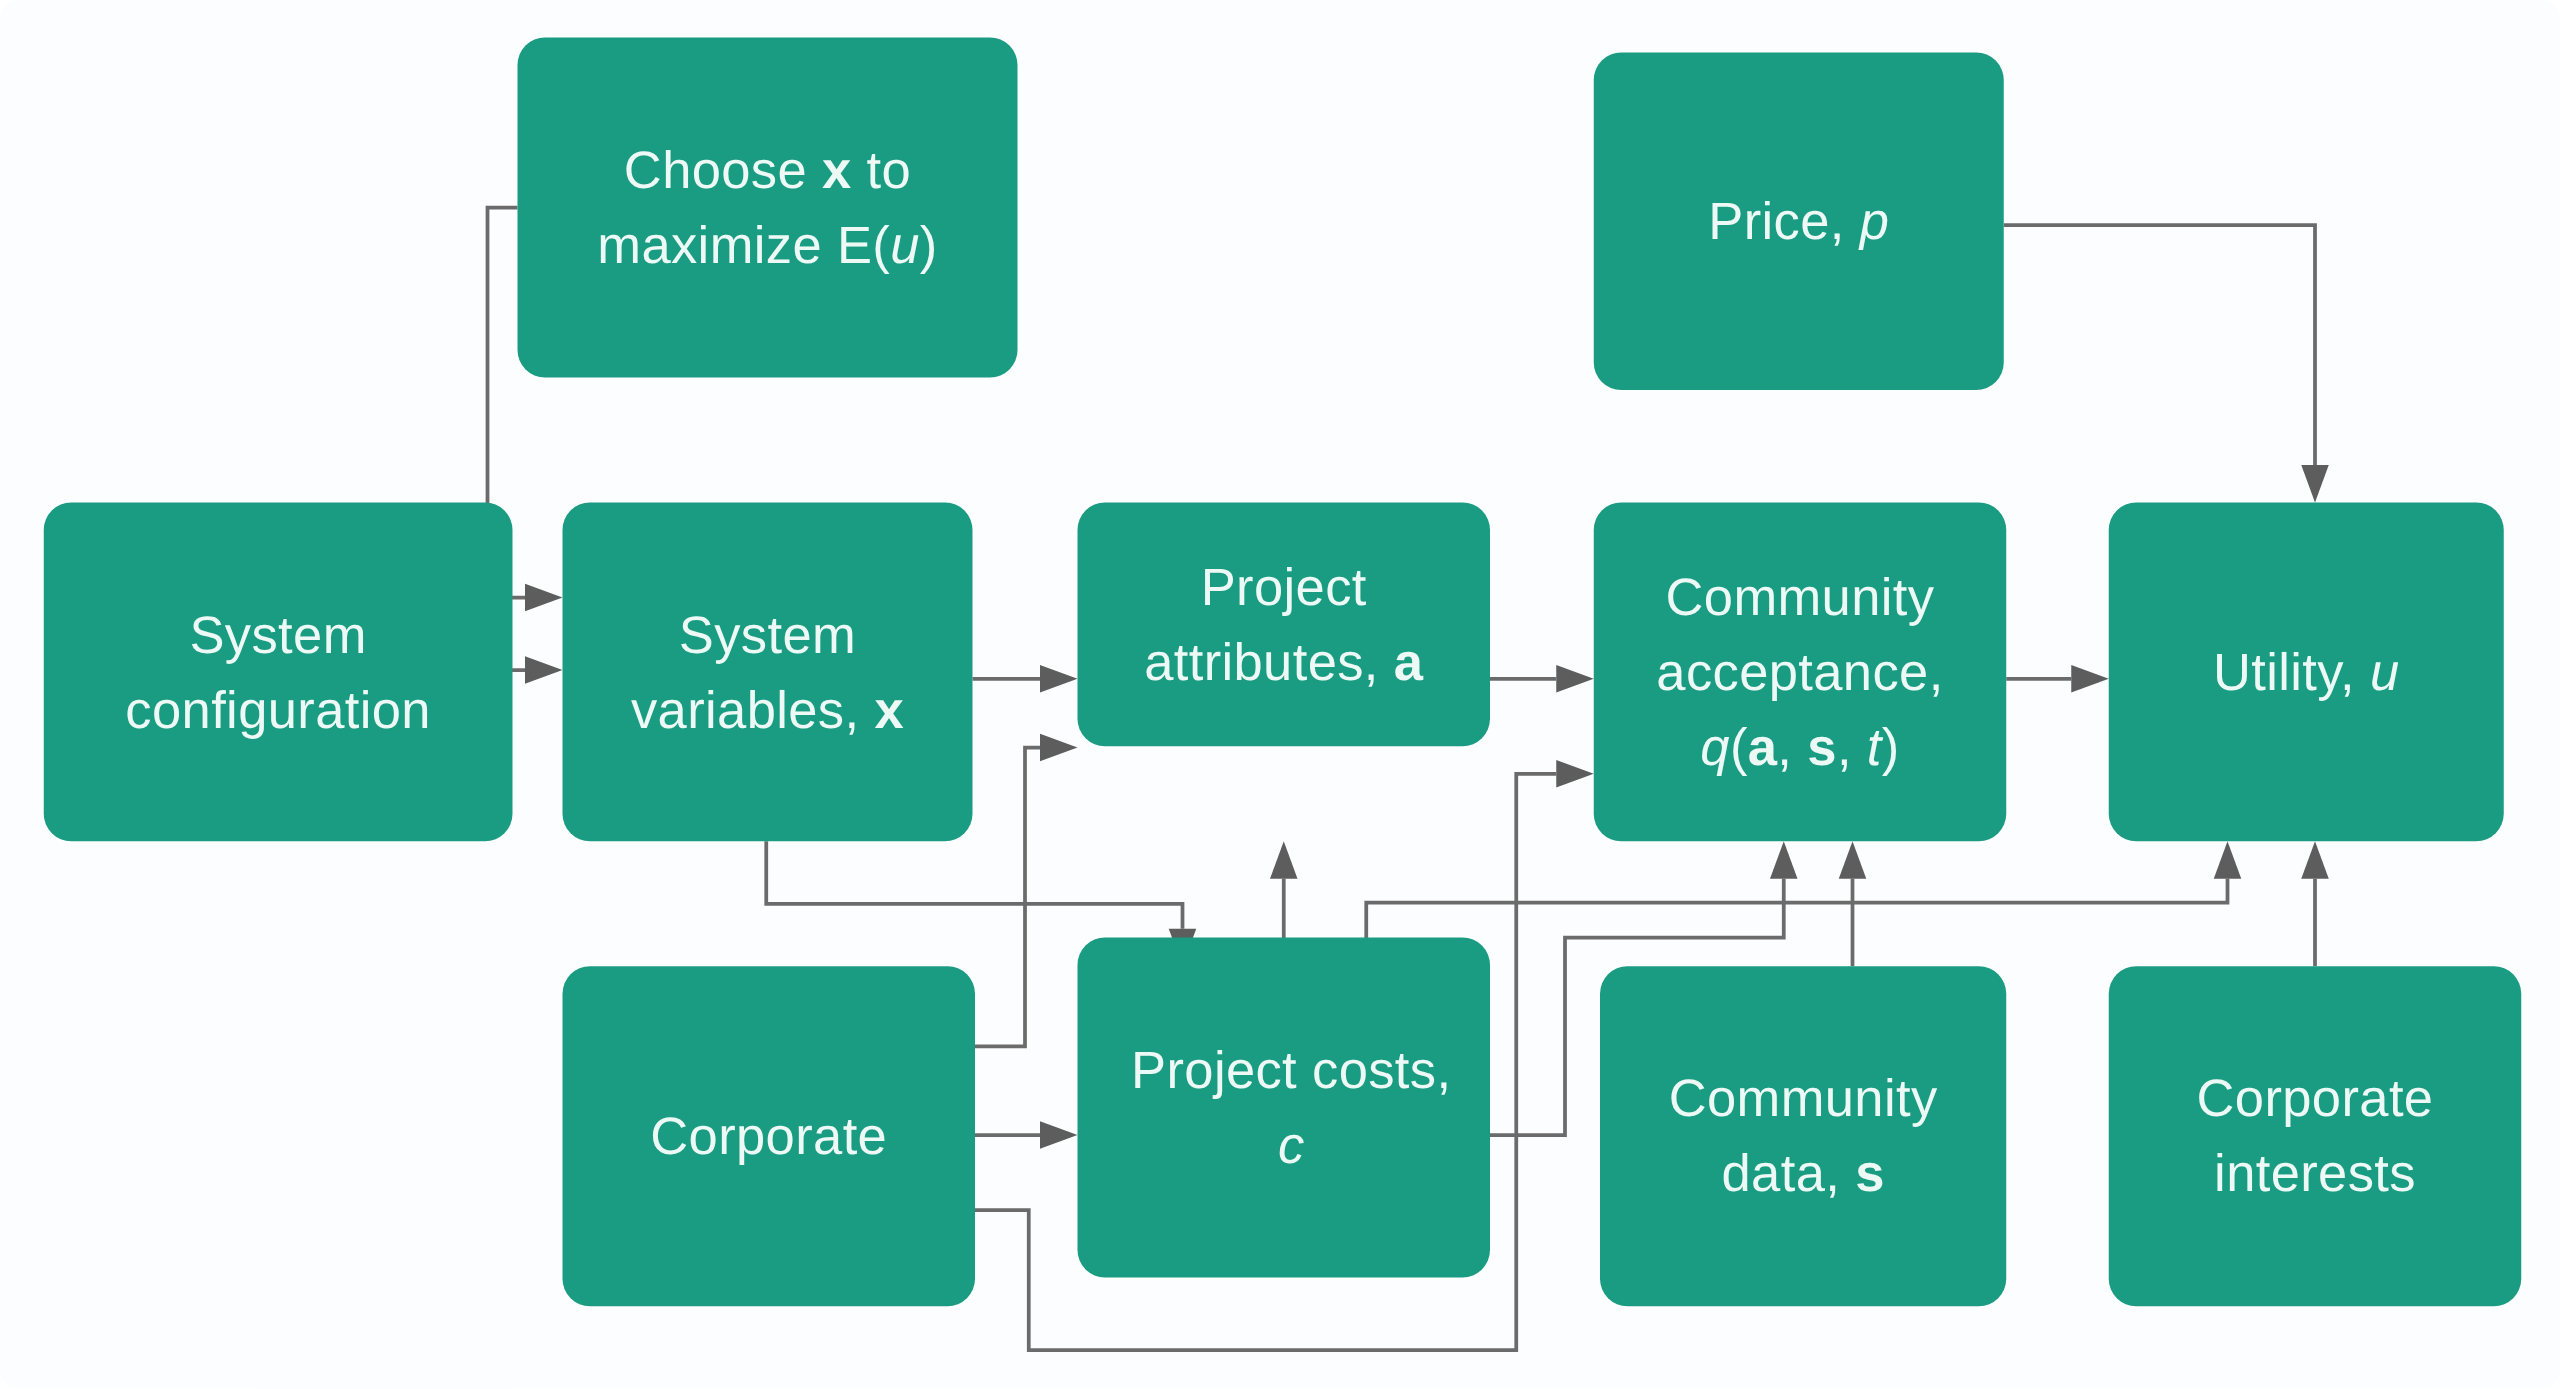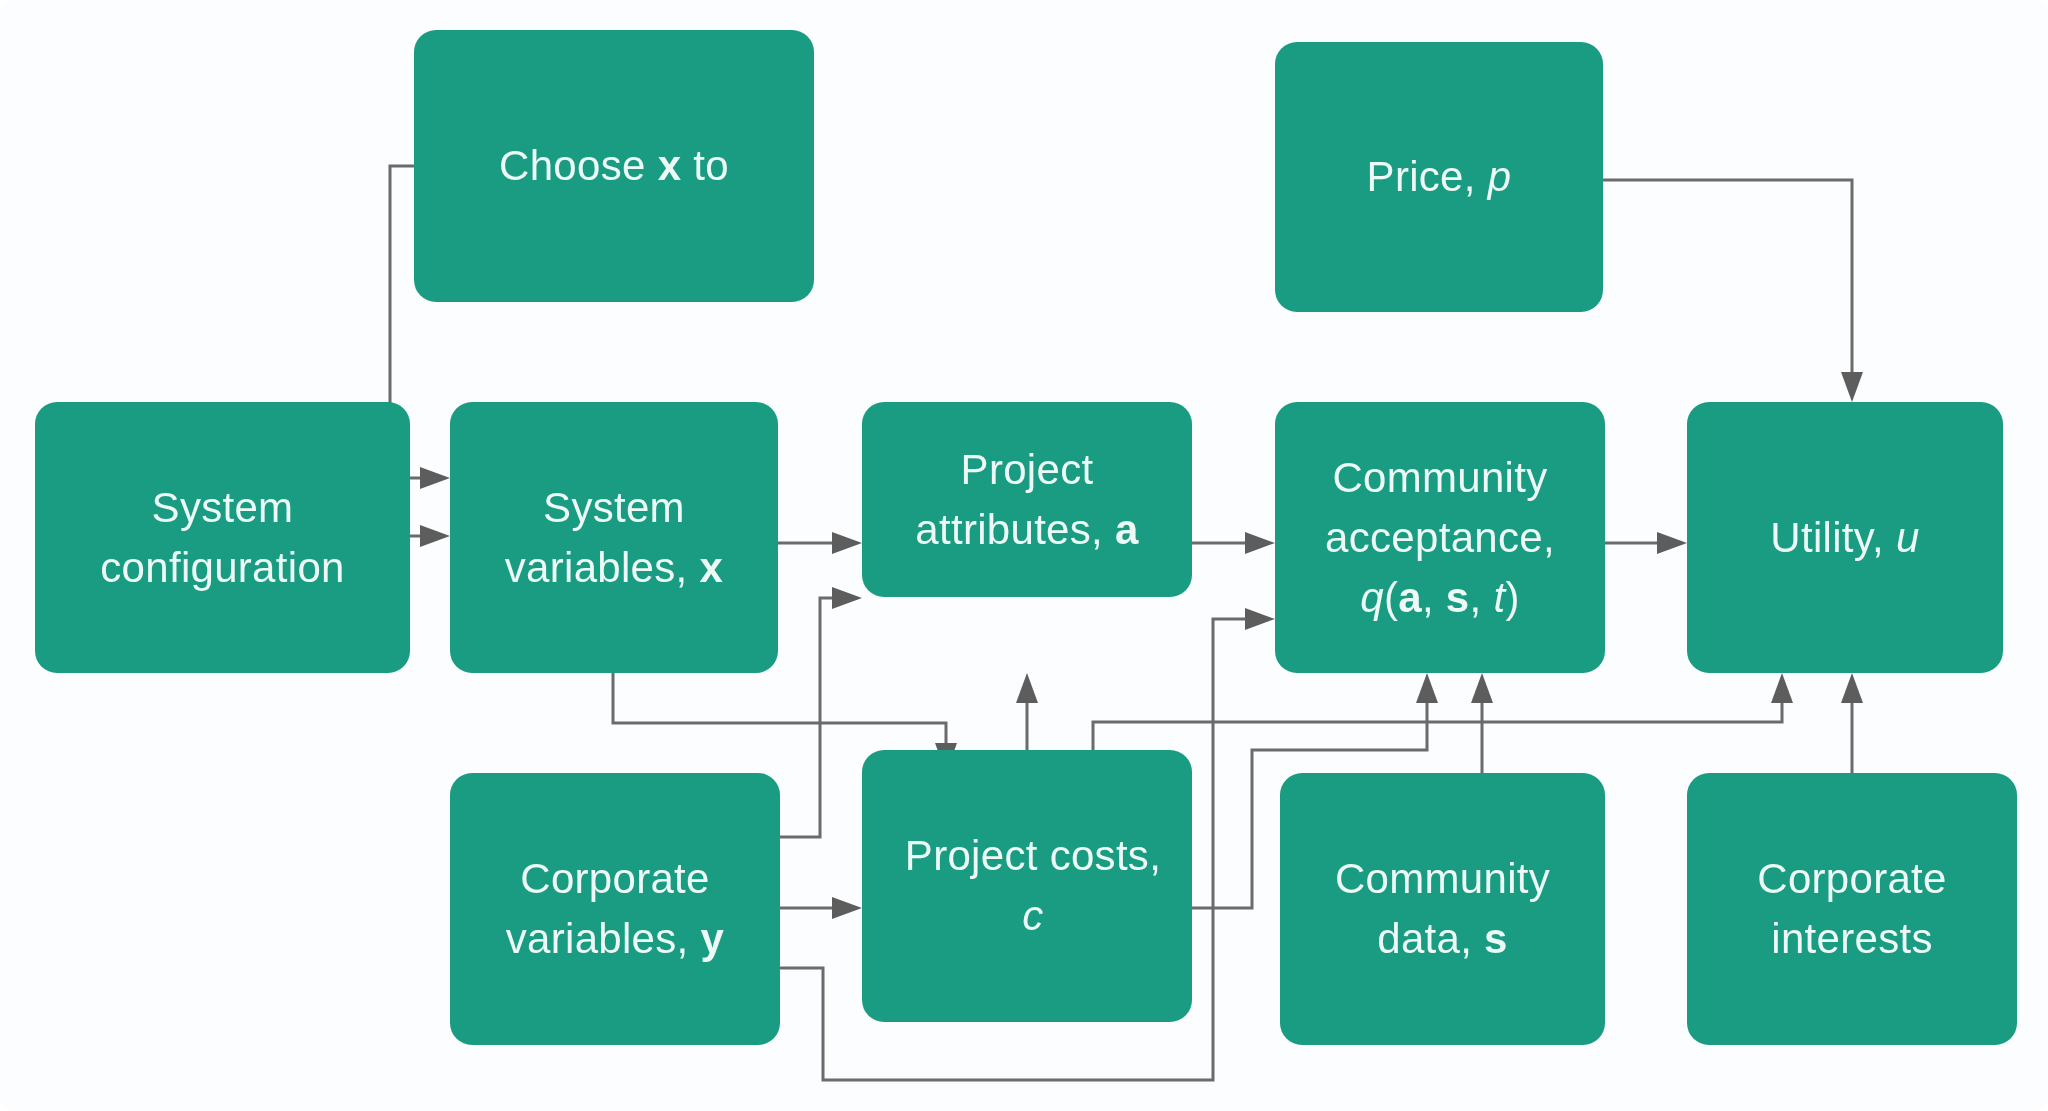--- a/index.html
+++ b/index.html
@@ -74,20 +74,21 @@
       <polyline points="780,968 823,968 823,1080 1213,1080 1213,619 1245,619" fill="none" stroke="#6b6b6b" stroke-width="3"></polyline>
       <path d="M 1275 619 L 1245 630 L 1245 608 Z" fill="#5d5d5d"></path>
       <polyline points="1093,773 1093,722 1782,722 1782,703" fill="none" stroke="#6b6b6b" stroke-width="3"></polyline>
       <path d="M 1782 673 L 1793 703 L 1771 703 Z" fill="#5d5d5d"></path>
       <polyline points="1852,773 1852,703" fill="none" stroke="#6b6b6b" stroke-width="3"></polyline>
       <path d="M 1852 673 L 1863 703 L 1841 703 Z" fill="#5d5d5d"></path>
     </svg>
 <div class="node" style="left: 414px; top: 30px; width: 400px; height: 272px; background: rgb(26, 156, 130); color: rgb(236, 249, 245);">
       <div class="label">
         <div><span>Choose </span><span class="seg-b">x</span><span> to</span></div>
+        <div><span>maximize E(</span><span class="seg-i">u</span><span>)</span></div>
       </div>
     </div>
     <div class="node" style="left: 1275px; top: 42px; width: 328px; height: 270px; background: rgb(26, 156, 130); color: rgb(236, 249, 245);">
       <div class="label">
         <div><span>Price, </span><span class="seg-i">p</span></div>
       </div>
     </div>
     <div class="node" style="left: 35px; top: 402px; width: 375px; height: 271px; background: rgb(26, 156, 130); color: rgb(236, 249, 245);">
       <div class="label">
         <div><span>System</span></div>
@@ -114,21 +115,20 @@
       </div>
     </div>
     <div class="node" style="left: 1687px; top: 402px; width: 316px; height: 271px; background: rgb(26, 156, 130); color: rgb(236, 249, 245);">
       <div class="label">
         <div><span>Utility, </span><span class="seg-i">u</span></div>
       </div>
     </div>
     <div class="node" style="left: 450px; top: 773px; width: 330px; height: 272px; background: rgb(26, 156, 130); color: rgb(236, 249, 245);">
       <div class="label">
         <div><span>Corporate</span></div>
-        <div><span>variables, </span><span class="seg-b">y</span></div>
       </div>
     </div>
     <div class="node" style="left: 862px; top: 750px; width: 330px; height: 272px; background: rgb(26, 156, 130); color: rgb(236, 249, 245); padding-left: 12px;">
       <div class="label">
         <div><span>Project costs,</span></div>
         <div><span class="seg-i">c</span></div>
       </div>
     </div>
     <div class="node" style="left: 1280px; top: 773px; width: 325px; height: 272px; background: rgb(26, 156, 130); color: rgb(236, 249, 245);">
       <div class="label">

